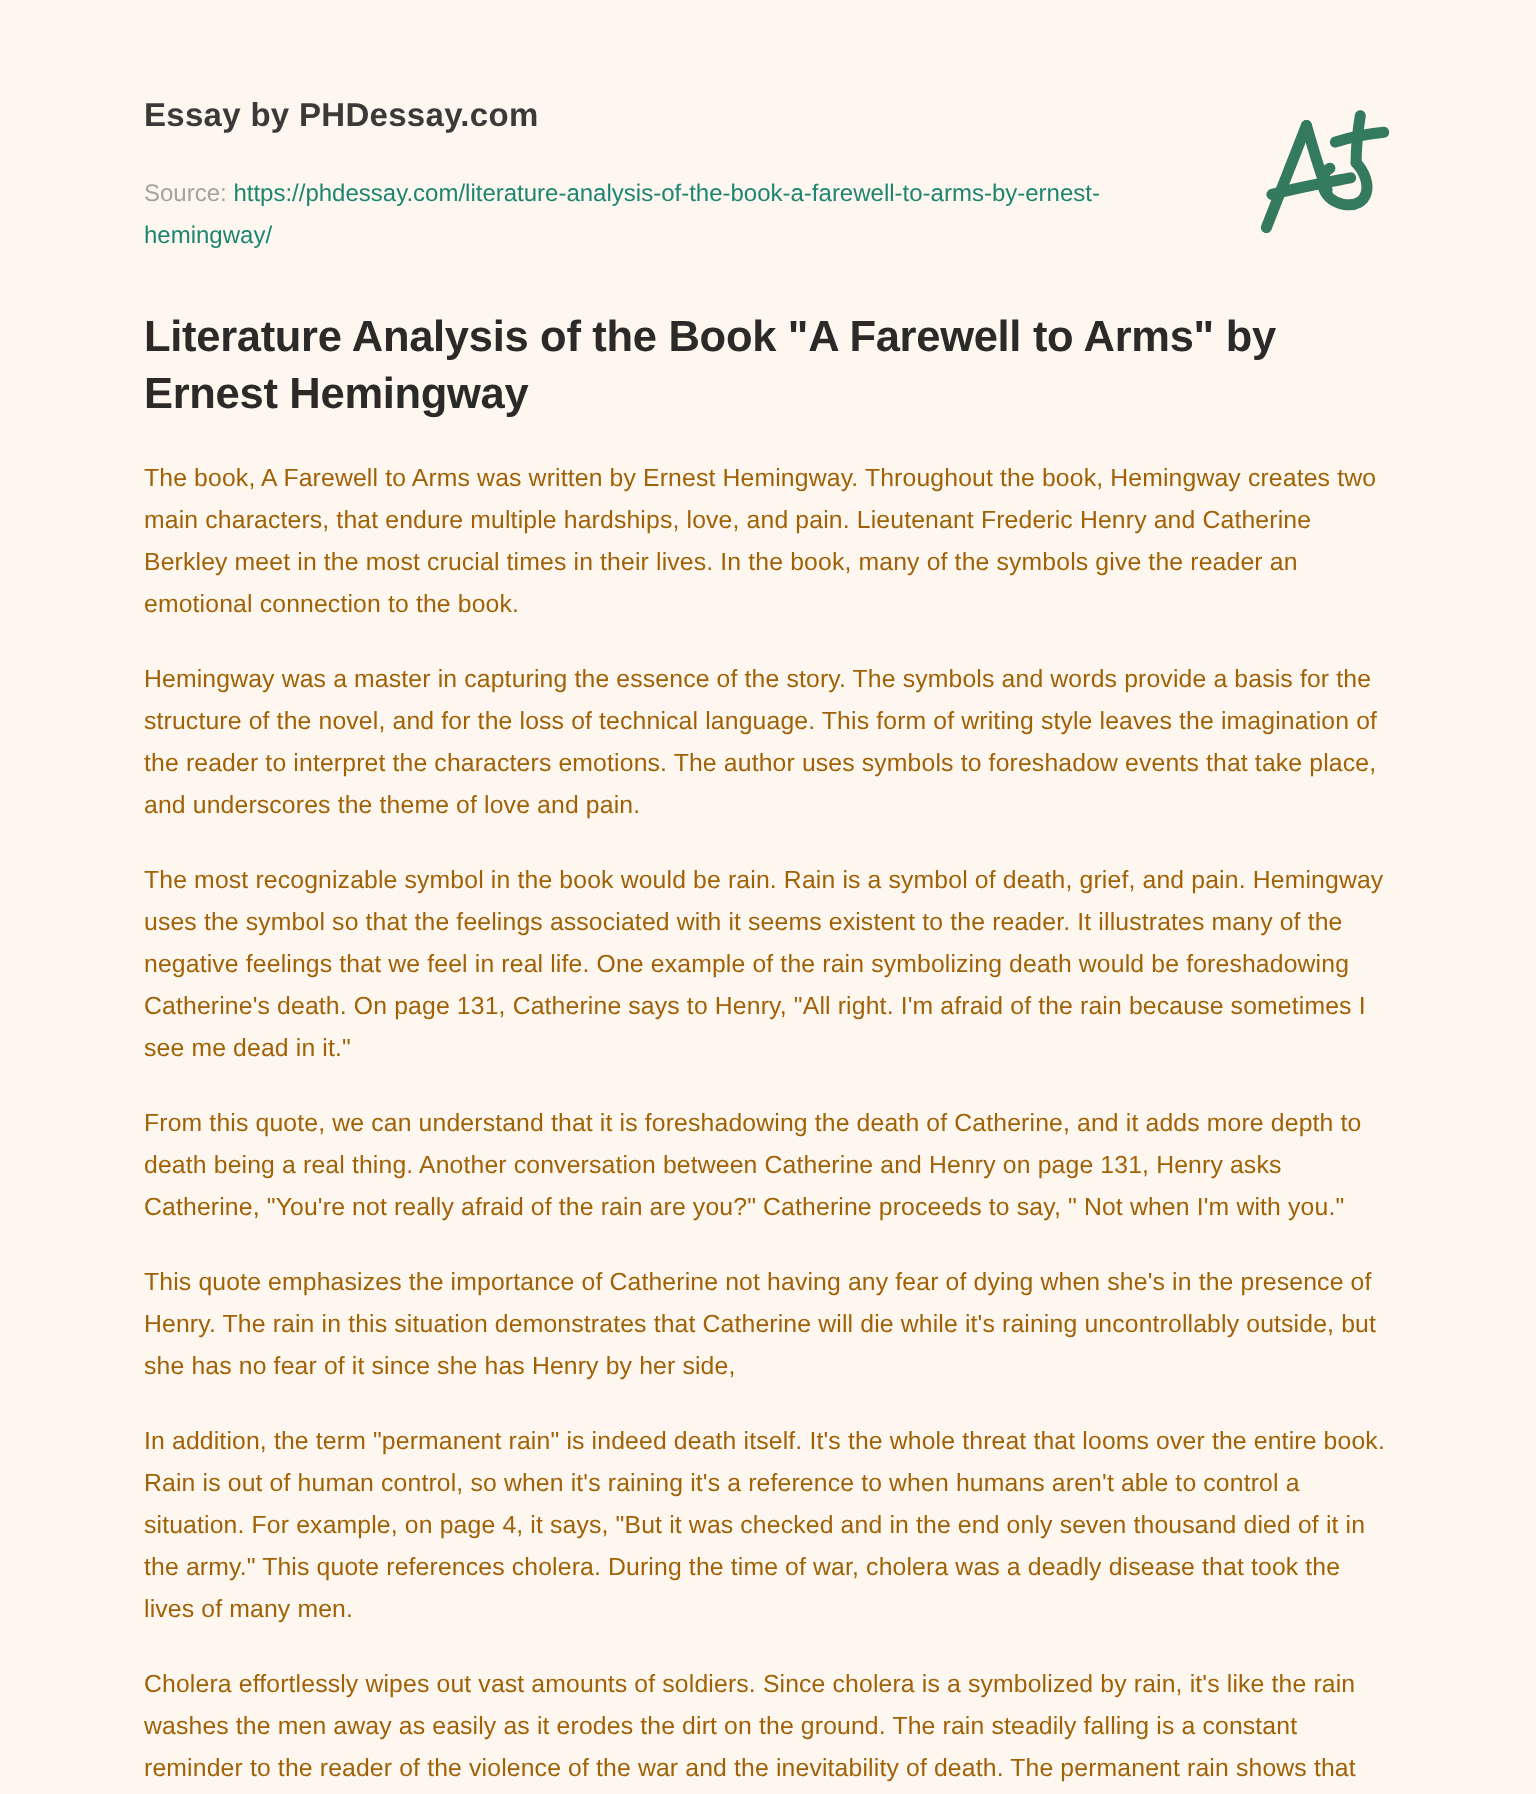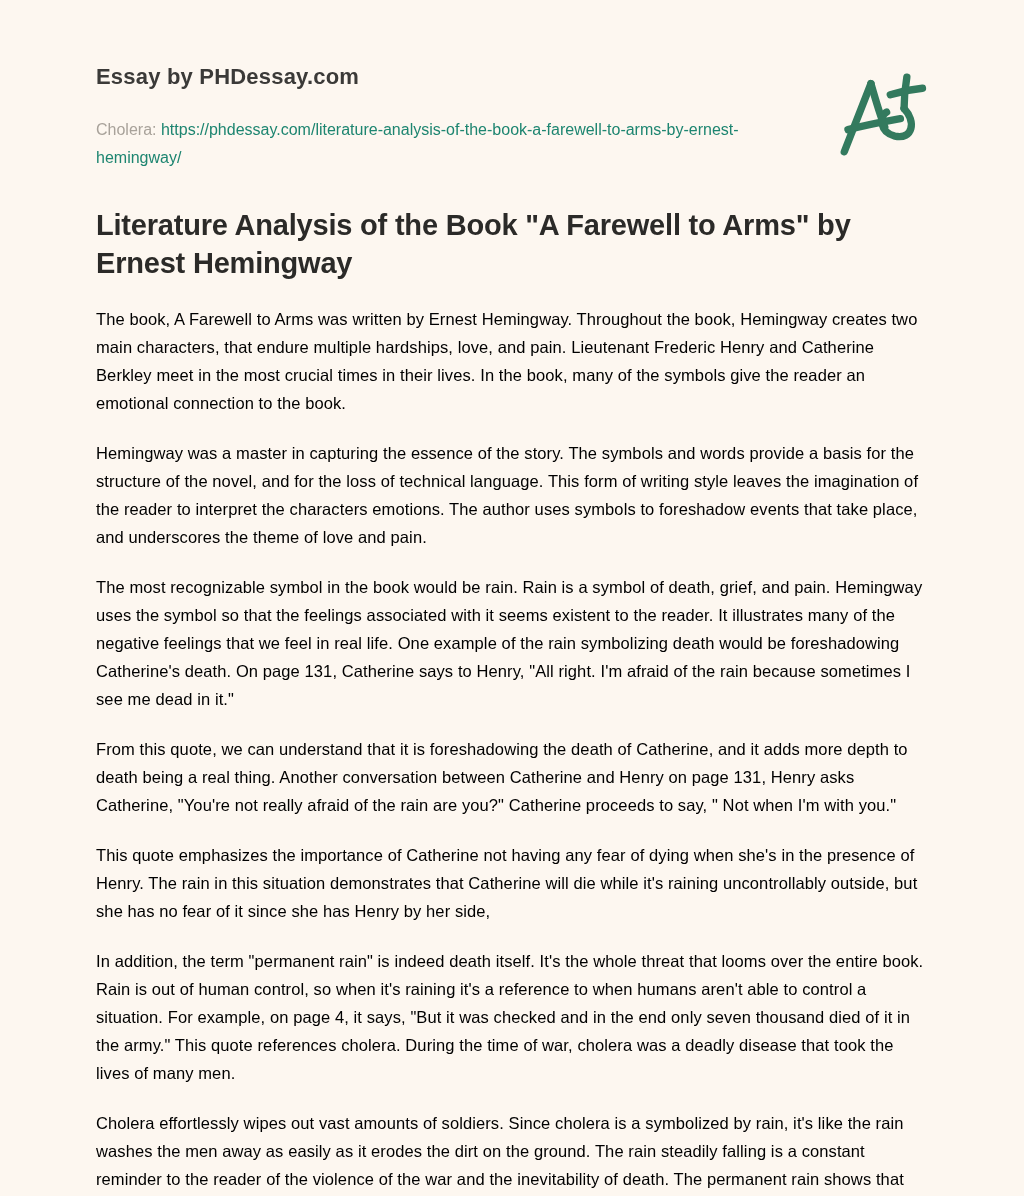--- a/index.html
+++ b/index.html
@@ -63,35 +63,35 @@
     line-height: 1.32;
     letter-spacing: -0.2px;
     margin-top: 34px;
   }
   .essay {
     margin-top: 8px;
   }
   .essay p {
     font-size: 16.5px;
     line-height: 28px;
-    color: #000000;
+    color: #a16207;
     margin-top: 22px;
     letter-spacing: 0.1px;
   }
 </style>
 </head>
 <body>
 
 <div class="page">
 
   <div class="header-row">
     <div class="header-left">
       <div class="site-heading">Essay by PHDessay.com</div>
       <div class="source-line">
-        <span class="source-label">Cholera:</span>
+        <span class="source-label">Source:</span>
         <a class="source-link" href="#">https://phdessay.com/literature-analysis-of-the-book-a-farewell-to-arms-by-ernest-hemingway/</a>
       </div>
     </div>
     <div class="logo">
       <svg viewBox="0 0 100 100" fill="none" stroke="#337a5e" stroke-width="8" stroke-linecap="round">
         <path d="M9 91 L38 17"></path>
         <path d="M38 17 C 44 38, 49 54, 53 64"></path>
         <path d="M13 67 C 36 61, 54 58, 70 55"></path>
         <path d="M74 44 C 87 58, 84 78, 64 74 C 47 70, 47 52, 55 48"></path>
         <path d="M77 10 C 75 22, 74 32, 74 44"></path>

